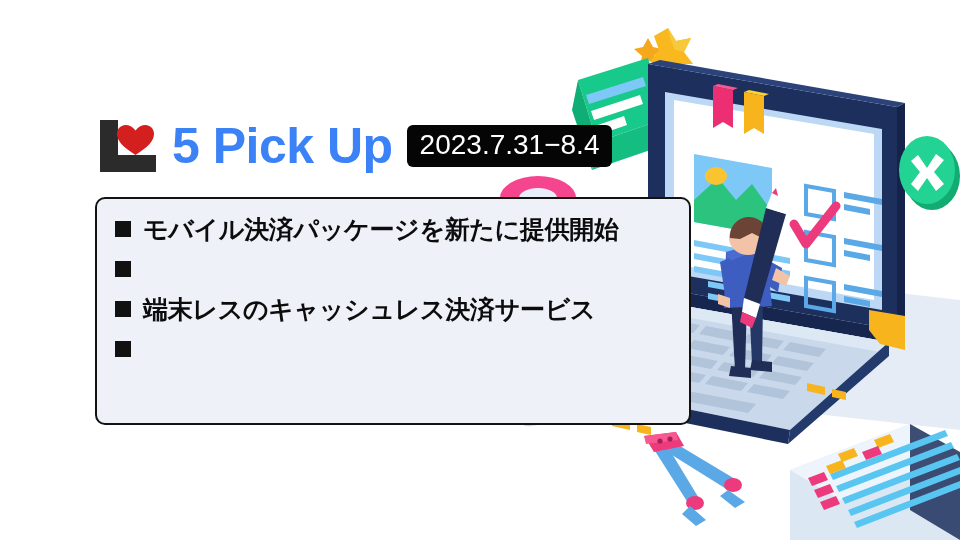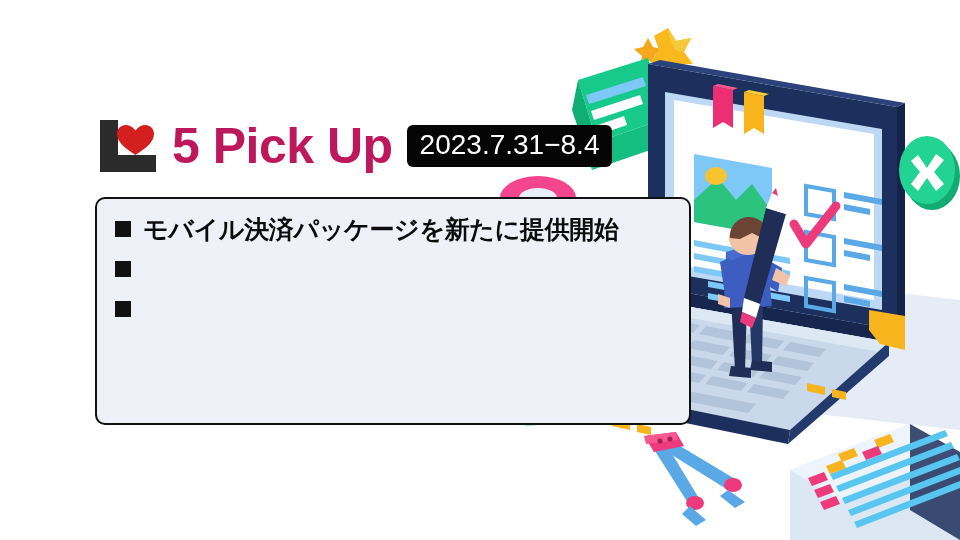--- a/index.html
+++ b/index.html
@@ -12,21 +12,21 @@
   
   #illustration{position:absolute;left:0;top:0;width:960px;height:540px;}
 
   
   #header{position:absolute;left:100px;top:112px;height:68px;display:flex;align-items:center;z-index:40;}
   #logo-mark{width:56px;height:52px;position:relative;margin-right:16px;flex:0 0 auto;}
   #logo-mark .lbar{position:absolute;left:0;top:0;width:18px;height:52px;background:#2b2b2b;}
   #logo-mark .lfoot{position:absolute;left:0;bottom:0;width:56px;height:17px;background:#2b2b2b;}
   #logo-mark .heart{position:absolute;left:17px;top:5px;width:37px;height:30px;}
   #title-text{
-    font-size:50px;font-weight:bold;color:#be185d;letter-spacing:-0.5px;
+    font-size:50px;font-weight:bold;color:#3b82f6;letter-spacing:-0.5px;
     white-space:nowrap;line-height:1;
   }
   #date-badge{
     margin-left:14px;background:#050505;color:#ffffff;border-radius:6px;
     padding:6px 13px 8px 13px;font-size:28px;font-weight:400;white-space:nowrap;line-height:1;
   }
 
   
   #list-card{
     position:absolute;left:95px;top:197px;width:596px;height:228px;
@@ -245,16 +245,20 @@
   <div id="list-card">
     <div class="list-row">
       <span class="bullet"></span>
       <span class="row-text">モバイル決済パッケージを新たに提供開始</span>
     </div>
     <div class="list-row">
       <span class="bullet"></span>
     </div>
     <div class="list-row">
       <span class="bullet"></span>
+      <span class="row-text">端末レスのキャッシュレス決済サービス</span>
+    </div>
+    <div class="list-row">
+      <span class="bullet"></span>
     </div>
   </div>
 
 </div>
 
 </body></html>

